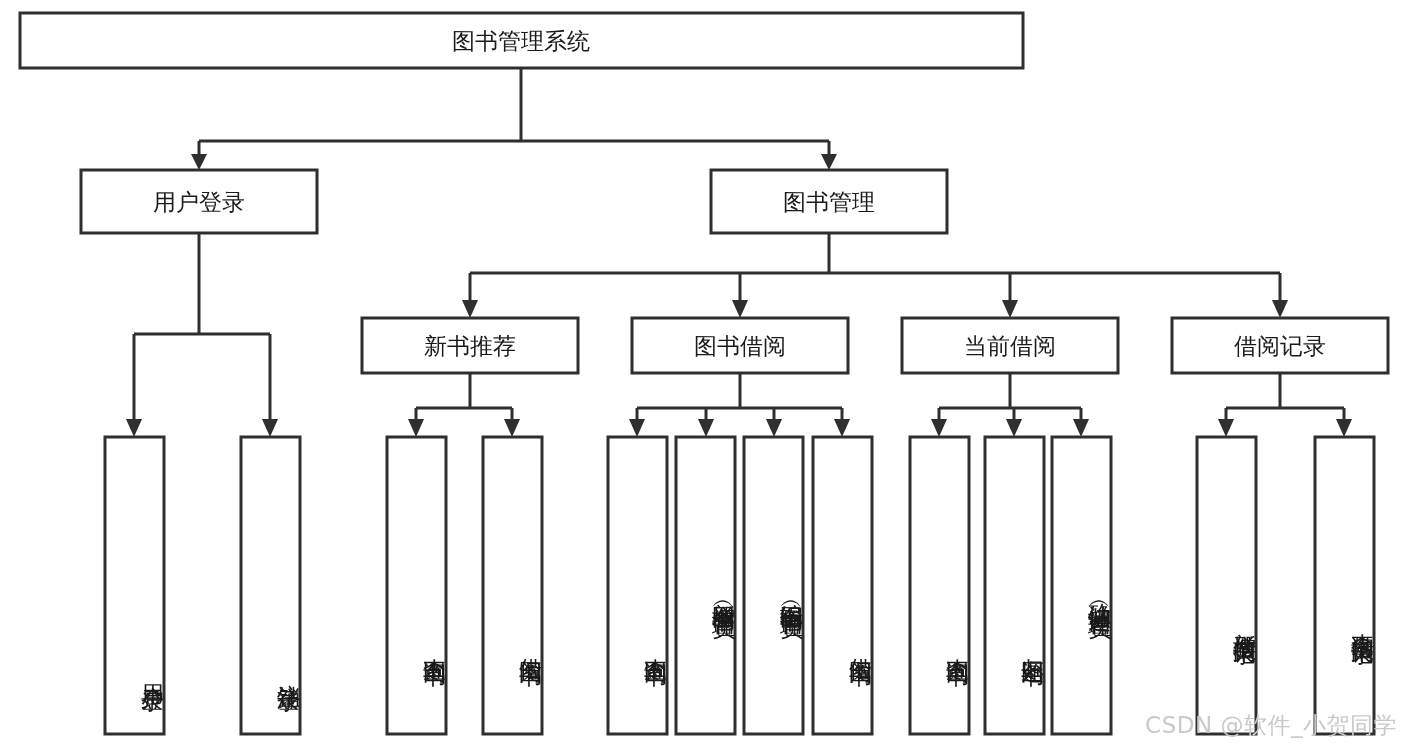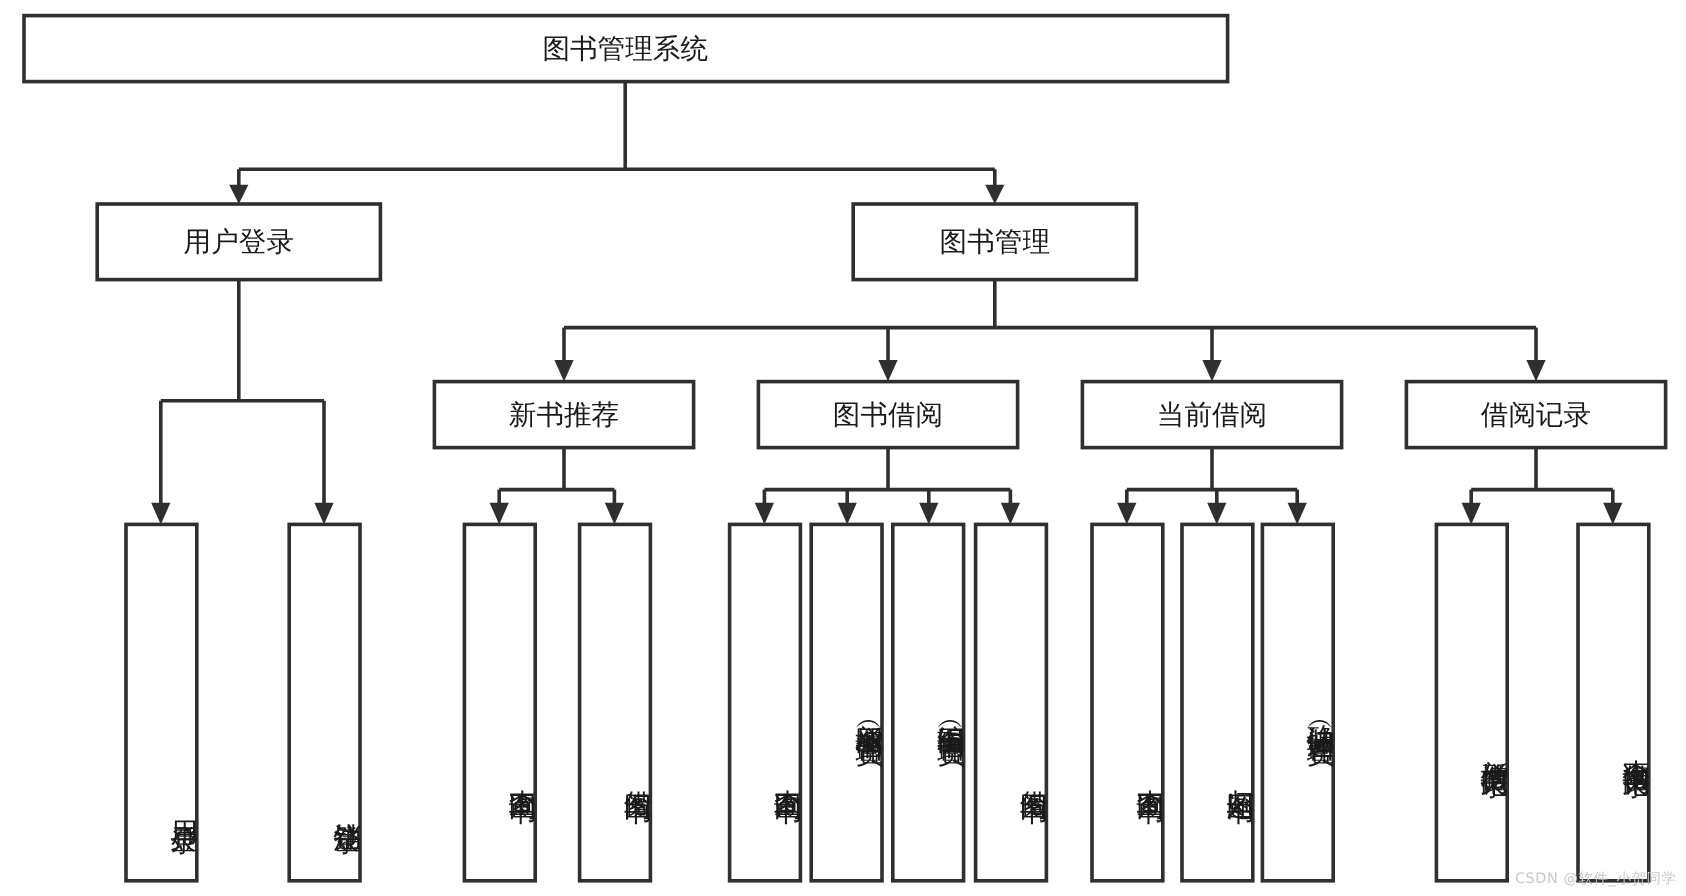--- a/index.html
+++ b/index.html
@@ -61,21 +61,21 @@
     align-items: flex-start;
     justify-content: center;
     white-space: nowrap;
     pointer-events: none;
   }
   .watermark {
     position: absolute;
     right: 8px;
     bottom: 6px;
     font-family: "DejaVu Sans", "Liberation Sans", sans-serif;
-    font-size: 12px;
+    font-size: 23px;
     color: #c9c9c9;
     white-space: nowrap;
     letter-spacing: 0.5px;
   }
 </style>
 </head>
 <body>
 
 <div id="diagram-root">
 

